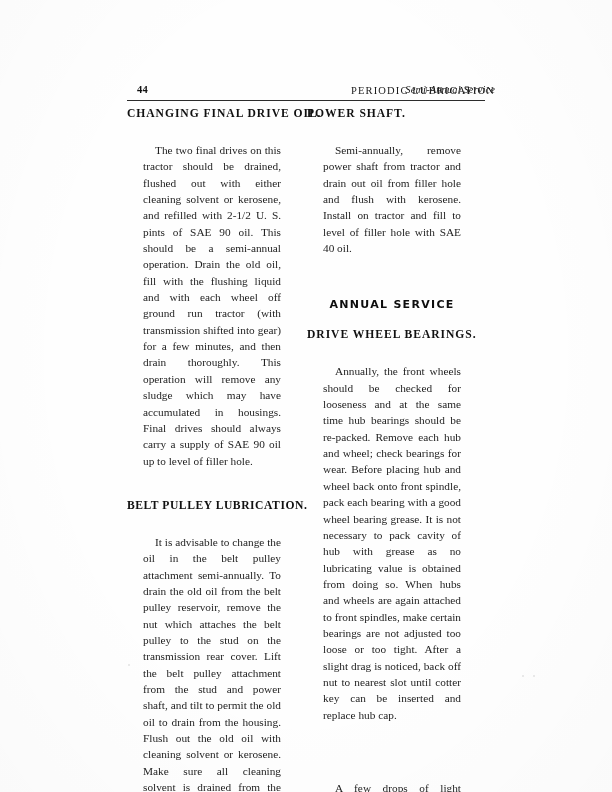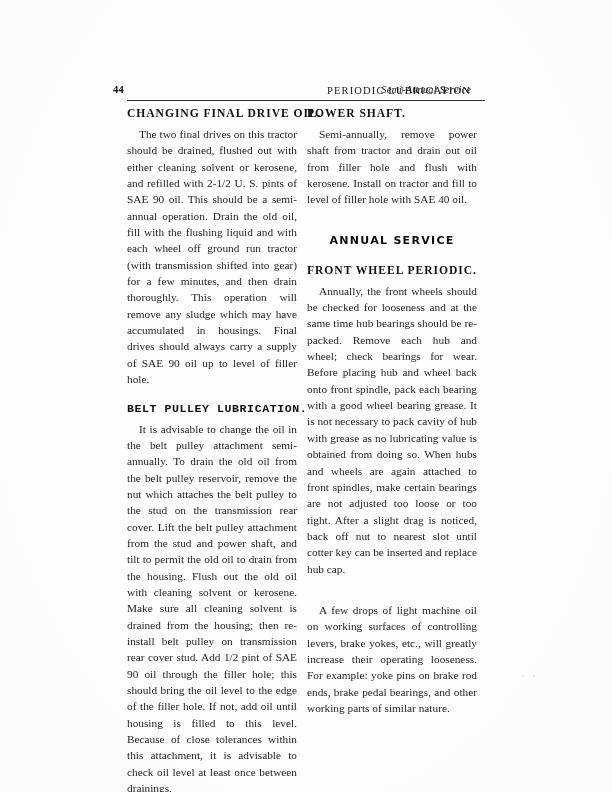--- a/index.html
+++ b/index.html
@@ -31,21 +31,21 @@
   .speck {
     position: absolute;
     background: #c9c9c9;
     border-radius: 50%;
     opacity: .5;
   }
 
   
   .running-head {
     position: absolute;
-    left: 113px;
+    left: 137px;
     top: 84px;
     width: 358px;
     height: 16px;
   }
   .rh-folio {
     position: absolute;
     left: 0;
     top: 0;
     font-weight: bold;
     font-size: 10.5px;
@@ -98,35 +98,35 @@
 
   h2.sec {
     margin: 0;
     font-size: 11.6px;
     font-weight: bold;
     letter-spacing: .95px;
     line-height: 15px;
     color: #111;
     white-space: nowrap;
   }
-  h2.sec.tight { letter-spacing: .55px; font-family: Liberation Mono, monospace; }
+  h2.sec.tight { letter-spacing: .55px; }
 
   h1.major {
     margin: 0;
     text-align: center;
     font-family: "DejaVu Sans", "Liberation Sans", sans-serif;
     font-size: 11px;
     font-weight: bold;
     letter-spacing: 1.3px;
     color: #0d0d0d;
     line-height: 18px;
   }
 
   p.body {
-    margin: 0;
+    margin: 16px;
     font-size: 11.3px;
     line-height: 16.35px;
     text-align: justify;
     text-justify: inter-word;
     text-indent: 12px;
     color: #1d1d1d;
     hyphens: manual;
   }
 
   .sp-after-head { height: 5px; }
@@ -172,21 +172,21 @@
     <div class="col col-right">
 
       <h2 class="sec">POWER SHAFT.</h2>
       <div class="sp-after-head"></div>
       <p class="body">Semi-annually, remove power shaft from tractor and drain out oil from filler hole and flush with kerosene. Install on tractor and fill to level of filler hole with SAE 40 oil.</p>
 
       <div class="sp-major-top"></div>
       <h1 class="major">ANNUAL SERVICE</h1>
       <div class="sp-major-bot"></div>
 
-      <h2 class="sec">FRONT WHEEL PERIODIC.</h2>
+      <h2 class="sec">DRIVE WHEEL BEARINGS.</h2>
       <div class="sp-after-head"></div>
       <p class="body">Annually, the front wheels should be checked for looseness and at the same time hub bearings should be re-packed. Remove each hub and wheel; check bearings for wear. Before placing hub and wheel back onto front spindle, pack each bearing with a good wheel bearing grease. It is not necessary to pack cavity of hub with grease as no lubricating value is obtained from doing so. When hubs and wheels are again attached to front spindles, make certain bearings are not adjusted too loose or too tight. After a slight drag is noticed, back off nut to nearest slot until cotter key can be inserted and replace hub cap.</p>
 
       <div class="sp-misc-top"></div>
 
       <div class="sp-after-head"></div>
       <p class="body">A few drops of light machine oil on working surfaces of controlling levers, brake yokes, etc., will greatly increase their operating looseness. For example:  yoke pins on brake rod ends, brake pedal bearings, and other working parts of similar nature.</p>
 
     </div>
 

